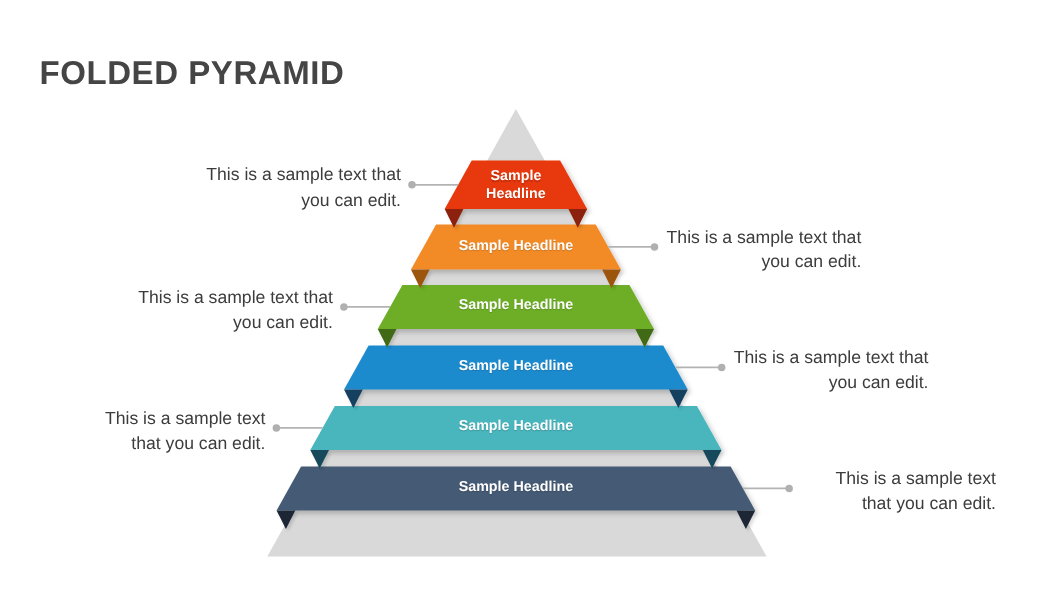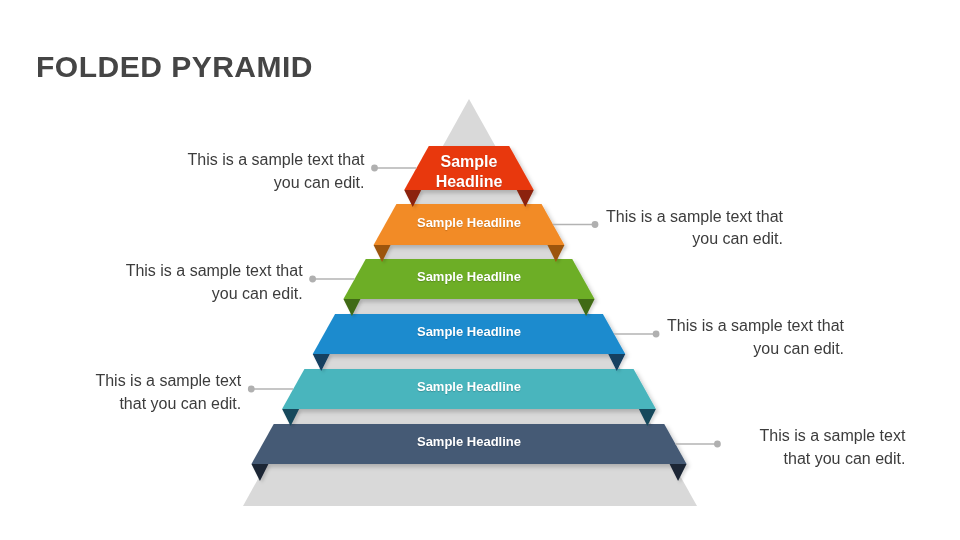--- a/index.html
+++ b/index.html
@@ -95,21 +95,21 @@
         <line x1="614.068796068796" y1="302" x2="656.068796068796" y2="302" stroke="#b3b3b3" stroke-width="1.6"></line>
         <circle cx="656.068796068796" cy="302" r="3.4" fill="#b0b0b0"></circle>
         <line x1="293.25552825552825" y1="357" x2="251.25552825552825" y2="357" stroke="#b3b3b3" stroke-width="1.6"></line>
         <circle cx="251.25552825552825" cy="357" r="3.4" fill="#b0b0b0"></circle>
         <line x1="675.4201474201474" y1="412" x2="717.4201474201474" y2="412" stroke="#b3b3b3" stroke-width="1.6"></line>
         <circle cx="717.4201474201474" cy="412" r="3.4" fill="#b0b0b0"></circle>
       </g>
   </svg>
 
   <div id="labels-layer">
-      <div class="band-label" style="font-size: 16px; left: 309px; width: 320px; top: 120px;">Sample
+      <div class="band-label" style="font-size: 13px; left: 309px; width: 320px; top: 120px;">Sample
 Headline</div>
       <div class="band-label" style="font-size: 13px; left: 309px; width: 320px; top: 182.5px;">Sample Headline</div>
       <div class="band-label" style="font-size: 13px; left: 309px; width: 320px; top: 237px;">Sample Headline</div>
       <div class="band-label" style="font-size: 13px; left: 309px; width: 320px; top: 292px;">Sample Headline</div>
       <div class="band-label" style="font-size: 13px; left: 309px; width: 320px; top: 347px;">Sample Headline</div>
       <div class="band-label" style="font-size: 13px; left: 309px; width: 320px; top: 402px;">Sample Headline</div>
     </div>
   <div id="callouts-layer">
       <div class="callout left" style="width: 178px; top: 117px; left: 186.516px;">This is a sample text that
 you can edit.</div>

